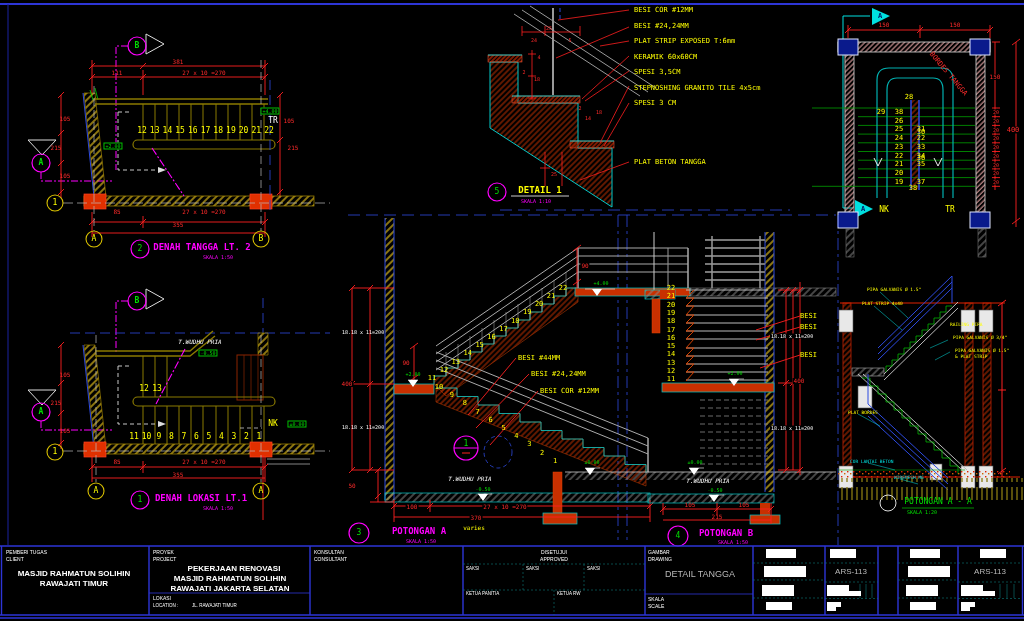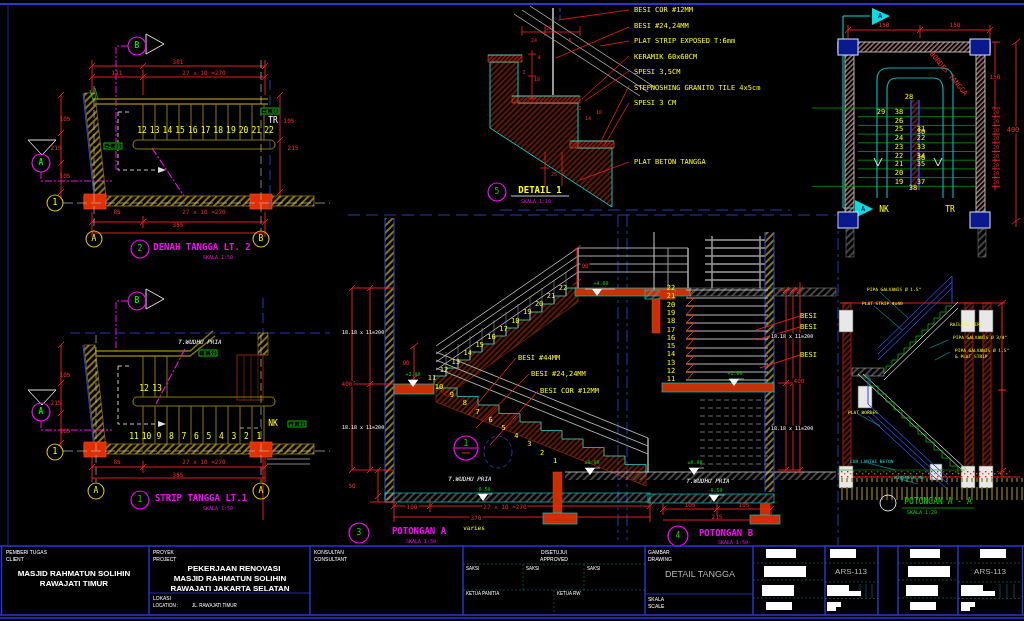--- a/index.html
+++ b/index.html
@@ -396,21 +396,21 @@
       </div>
   <span class="t yel f8" style="left:273px;top:424px">NK</span>
   <span class="t grn f5 box" style="left:297px;top:424px">±0.00</span>
   <span class="t red f6" style="left:117px;top:462px">85</span>
   <span class="t red f6" style="left:204px;top:462px">27 x 10 =270</span>
   <span class="t red f6" style="left:178px;top:475px">355</span>
   <span class="t yel f8" style="left:55px;top:452px">1</span>
   <span class="t yel f8" style="left:96px;top:491px">A</span>
   <span class="t yel f8" style="left:261px;top:491px">A</span>
   <span class="t grn f8" style="left:140px;top:500px">1</span>
-  <span class="t mag f9 b und" style="left:201px;top:498px">STRIP TANGGA LT.1</span>
+  <span class="t mag f9 b und" style="left:201px;top:498px">DENAH LOKASI LT.1</span>
   <span class="t mag f5" style="left:218px;top:508px">SKALA 1:50</span>
 
   <div>
         <span class="t yel f7 L" style="left: 634px; top: 10px;">BESI COR #12MM</span>
         <span class="t yel f7 L" style="left: 634px; top: 25.5px;">BESI #24,24MM</span>
         <span class="t yel f7 L" style="left: 634px; top: 41px;">PLAT STRIP EXPOSED T:6mm</span>
         <span class="t yel f7 L" style="left: 634px; top: 56.5px;">KERAMIK 60x60CM</span>
         <span class="t yel f7 L" style="left: 634px; top: 72px;">SPESI 3,5CM</span>
         <span class="t yel f7 L" style="left: 634px; top: 87.5px;">STEPNOSHING GRANITO TILE 4x5cm</span>
         <span class="t yel f7 L" style="left: 634px; top: 103px;">SPESI 3 CM</span>

